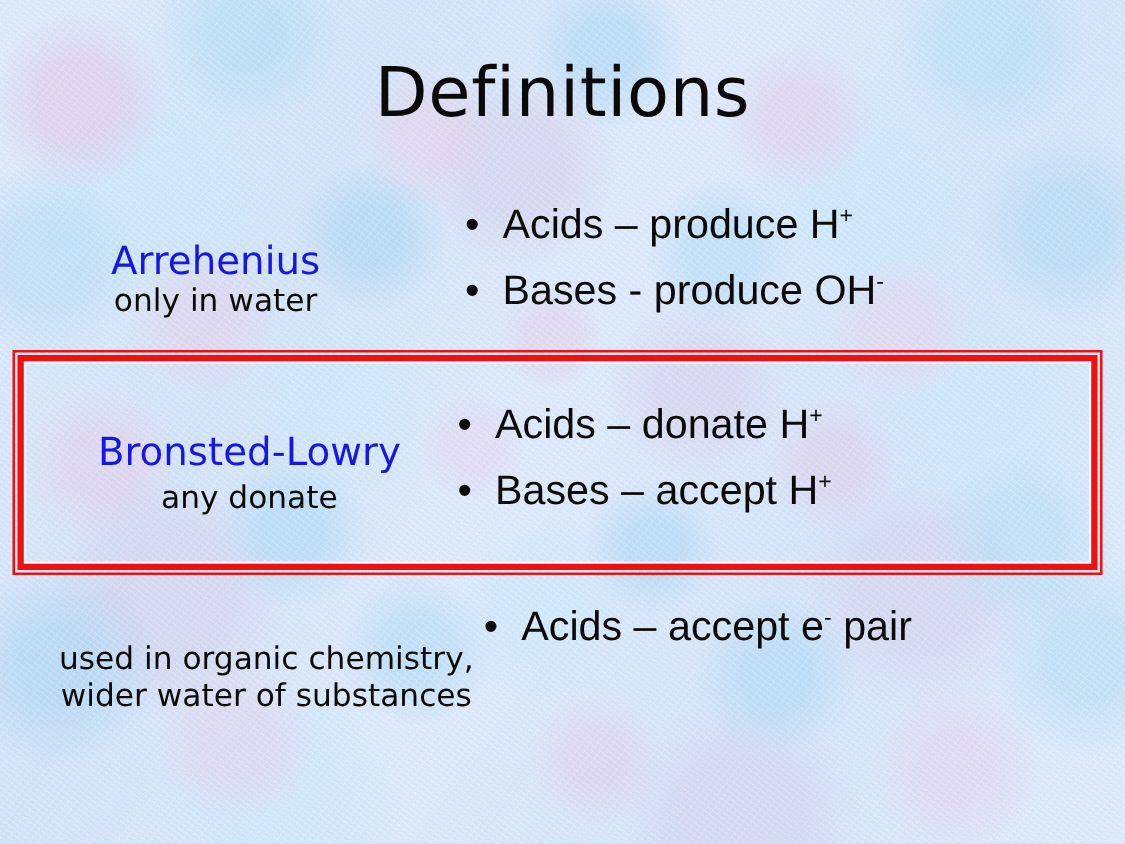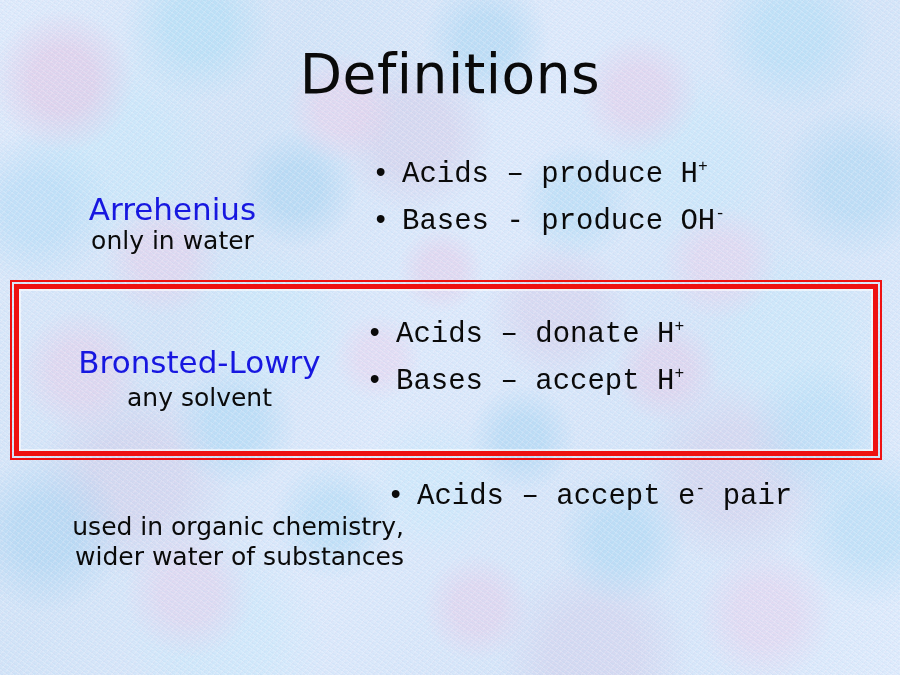--- a/index.html
+++ b/index.html
@@ -106,23 +106,23 @@
     white-space: nowrap;
   }
   .def-note {
     font-family: "DejaVu Sans", sans-serif;
     color: #0a0a0a;
     font-size: 25px;
     line-height: 1.18;
     white-space: nowrap;
   }
   .bullets {
-    font-family: Liberation Mono, monospace;
+    font-family: Liberation Sans, sans-serif;
     color: #0a0a0a;
-    font-size: 29px;
+    font-size: 33px;
     line-height: 1.62;
   }
   .bullets .row { display: block; white-space: nowrap; }
   .bullets .dot {
     display: inline-block;
     width: 30px;
     text-align: left;
   }
   .bullets sup {
     font-size: 0.56em;
@@ -134,21 +134,21 @@
   .left-block { position: absolute; text-align: center; }
 
   #block-arrhenius      { left: 0;  top: 192px; width: 345px; }
   #block-arrhenius .def-name { }
   #block-arrhenius .def-note { margin-top: 0; }
 
   #block-bronsted       { left: 0;  top: 345px; width: 352px; padding-left: 47px; }
   #block-bronsted .def-note { margin-top: 4px; }
 
   #block-lewis          { left: 0;  top: 500px; width: 404px; }
-  #block-lewis .def-note { margin-top: 12px; white-space: normal; text-align: right; padding-left: 22px; }
+  #block-lewis .def-note { margin-top: 12px; white-space: normal; text-align: center; padding-left: 22px; }
   #block-lewis .def-note span { display: block; white-space: nowrap; }
 
   
   #bullets-arrhenius { position: absolute; left: 372px; top: 152px; }
   #bullets-bronsted  { position: absolute; left: 366px; top: 312px; }
   #bullets-lewis     { position: absolute; left: 387px; top: 474px; }
 
   
   #highlight-box {
     position: absolute;
@@ -186,21 +186,21 @@
       </span>
       <span class="row">
         <span class="dot">•</span><span>Bases</span><span>&nbsp;</span><span>-</span><span>&nbsp;</span><span>produce</span><span>&nbsp;</span><span>OH</span><sup>-</sup>
       </span>
     </div>
 
     <div id="highlight-box"></div>
 
     <div class="left-block" id="block-bronsted">
       <div class="def-name">Bronsted-Lowry</div>
-      <div class="def-note">any solvent</div>
+      <div class="def-note">any donate</div>
     </div>
 
     <div class="bullets" id="bullets-bronsted">
       <span class="row">
         <span class="dot">•</span><span>Acids</span><span>&nbsp;</span><span>–</span><span>&nbsp;</span><span>donate</span><span>&nbsp;</span><span>H</span><sup>+</sup>
       </span>
       <span class="row">
         <span class="dot">•</span><span>Bases</span><span>&nbsp;</span><span>–</span><span>&nbsp;</span><span>accept</span><span>&nbsp;</span><span>H</span><sup>+</sup>
       </span>
     </div>

